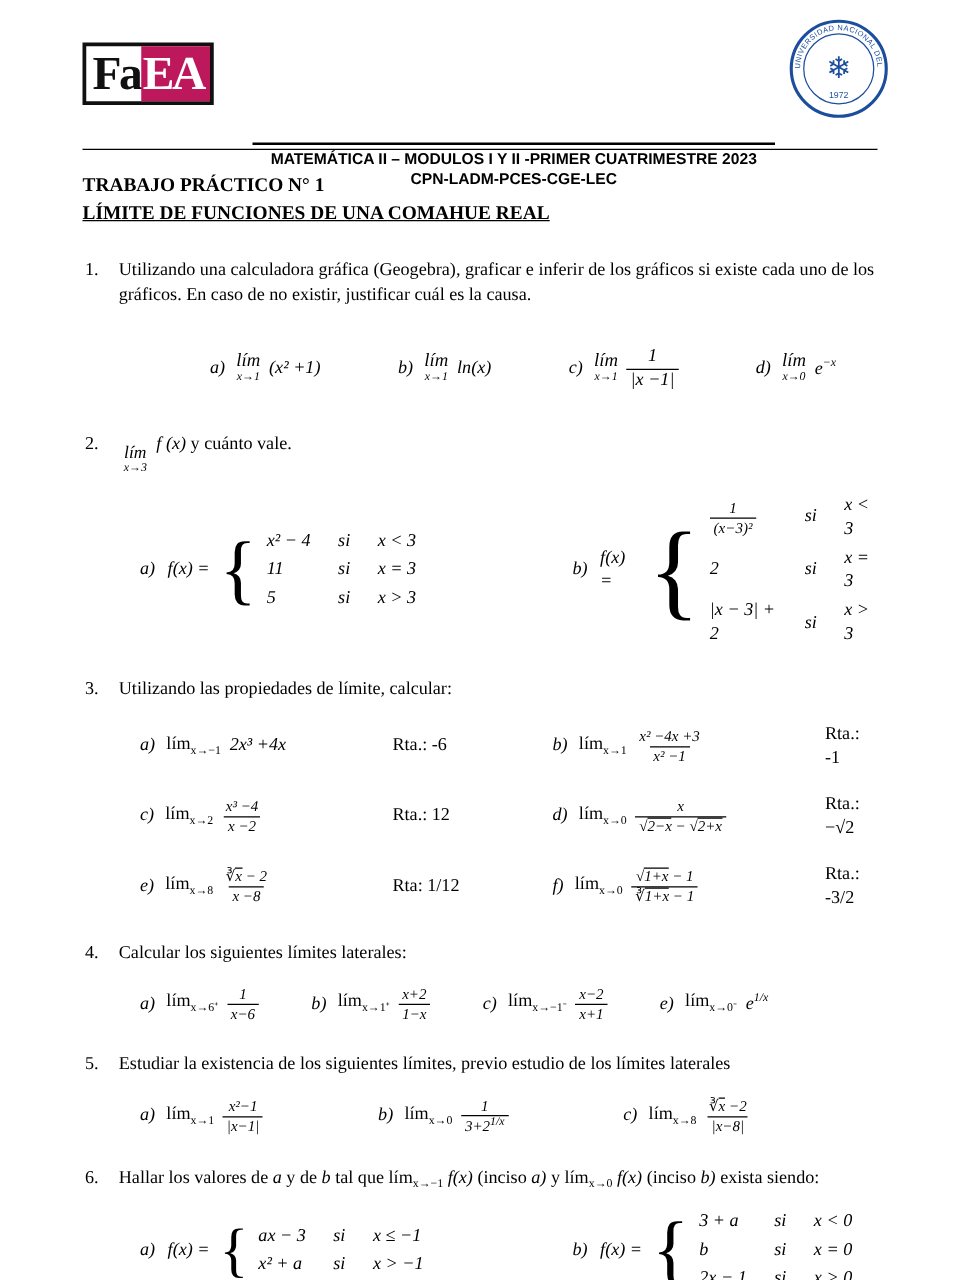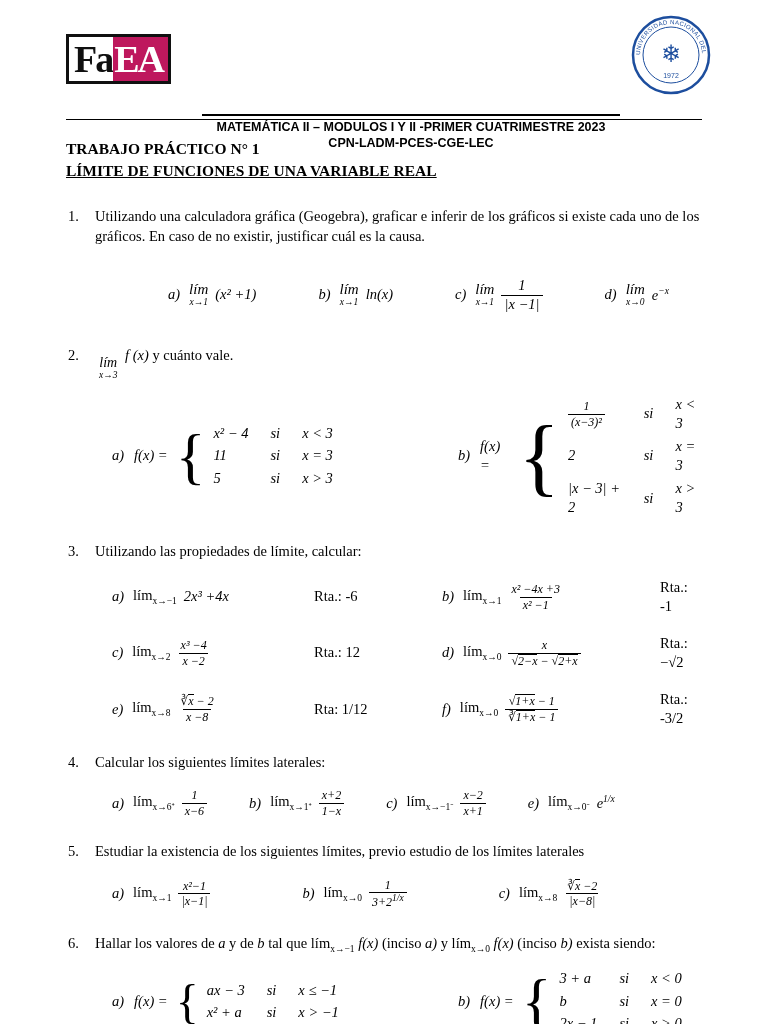--- a/index.html
+++ b/index.html
@@ -91,21 +91,21 @@
         </text>
         <text x="41" y="48" text-anchor="middle" font-size="24" fill="#1d4e9e">❄</text>
         <text x="41" y="64" text-anchor="middle" font-size="7" fill="#1d4e9e" font-family="Liberation Sans, sans-serif">1972</text>
       </svg>
     </div>
     <div class="header-rule"></div>
   </div>
 
   <div class="title">
     <div class="t1">TRABAJO PRÁCTICO N° 1</div>
-    <div class="t2">LÍMITE DE FUNCIONES DE UNA VARIABLE REAL</div>
+    <div class="t2">LÍMITE DE FUNCIONES DE UNA COMAHUE REAL</div>
   </div>
 
   <div class="item">
     <span class="inum">1.</span>
     <span class="itext">Utilizando una calculadora gráfica (Geogebra), graficar e inferir de los gráficos si existe cada uno de los gráficos. En caso de no existir, justificar cuál es la causa.</span>
   </div>
 
   <div class="row1">
     <span class="ex">
       <span class="lbl">a)</span>

